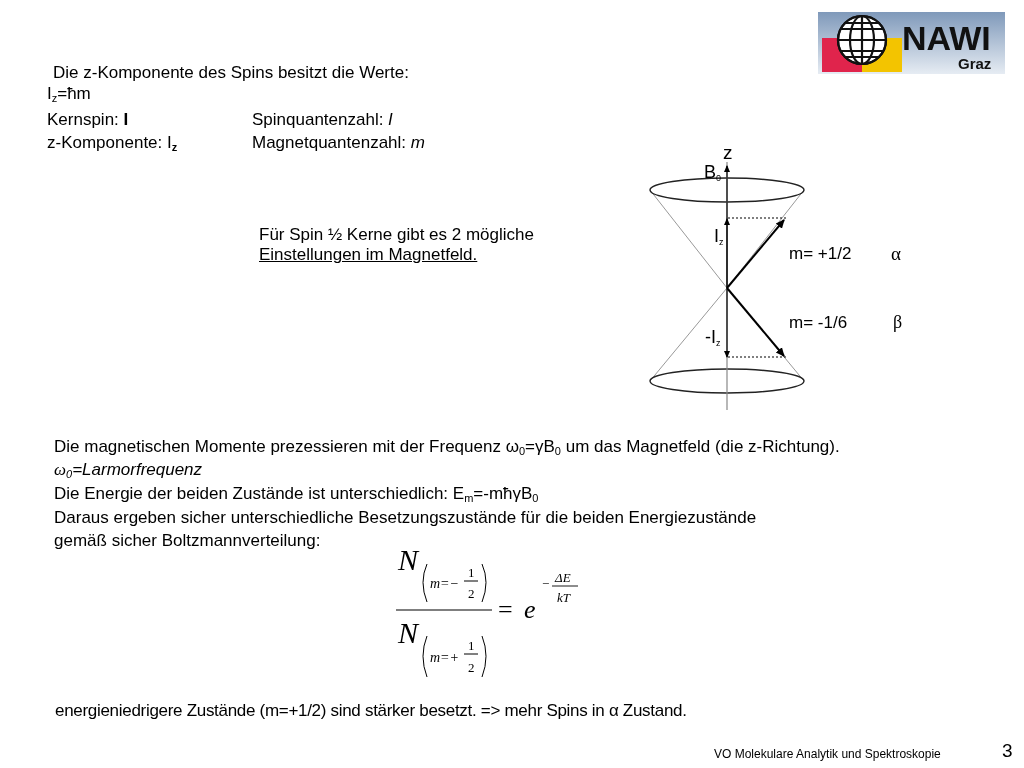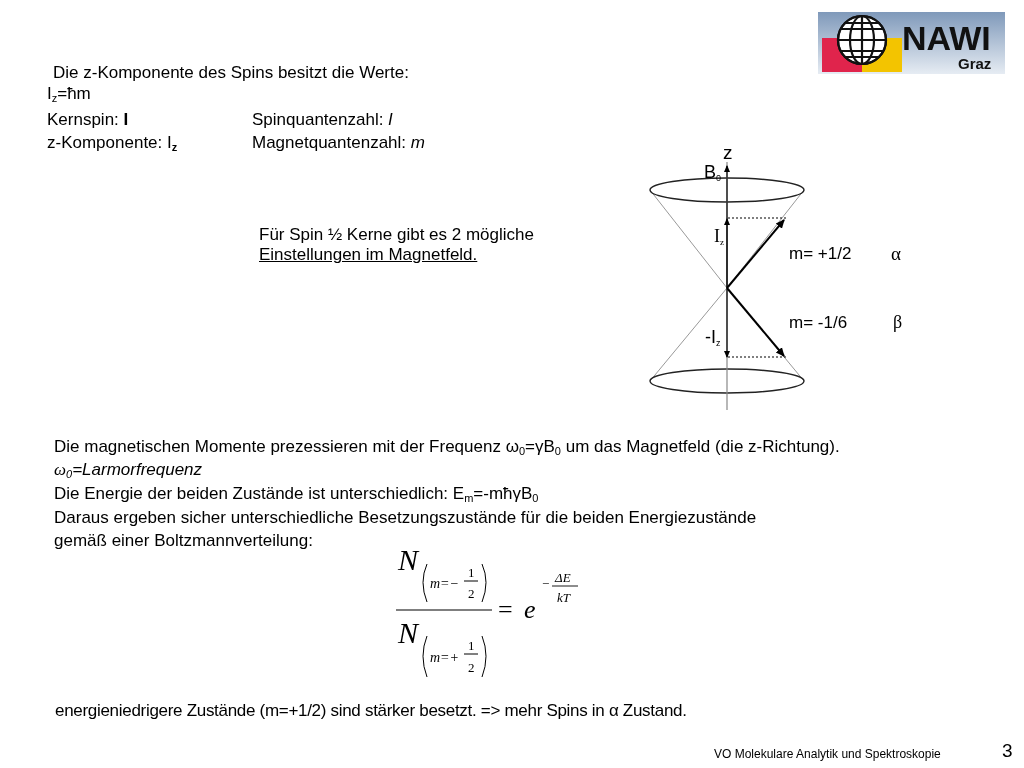--- a/index.html
+++ b/index.html
@@ -96,42 +96,42 @@
     <line x1="727" y1="288" x2="784" y2="356" stroke="#000" stroke-width="2" marker-end="url(#ah)"></line>
 
     <line x1="728" y1="218" x2="786" y2="218" stroke="#000" stroke-width="1.2" stroke-dasharray="2,2"></line>
     <line x1="728" y1="357" x2="786" y2="357" stroke="#000" stroke-width="1.2" stroke-dasharray="2,2"></line>
   </svg>
 </div>
 <div class="abs" style="left:723px; top:142px; font-size:19px;">z</div>
 <div class="abs" style="left:704px; top:162px; font-size:18px;">
   <span>B</span><sub style="font-size:9px">0</sub>
 </div>
-<div class="abs" style="left:714px; top:226px; font-size:18px;font-family:Liberation Serif, serif;">
+<div class="abs" style="left:714px; top:226px; font-size:18px;">
   <span>I</span><sub style="font-size:9px">z</sub>
 </div>
 <div class="abs" style="left:705px; top:327px; font-size:18px;">
   <span>-I</span><sub style="font-size:9px">z</sub>
 </div>
 <div class="abs t17" style="left:789px; top:244px;">m= +1/2</div>
 <div class="abs serif" style="left:891px; top:243px; font-size:19px;">α</div>
 <div class="abs t17" style="left:789px; top:313px;">m= -1/6</div>
 <div class="abs serif" style="left:893px; top:312px; font-size:18px;">β</div>
 
 <div class="abs t17" style="left:54px; top:437px;">
   <span>Die magnetischen Momente prezessieren mit der Frequenz ω</span><sub>0</sub><span>=γB</span><sub>0</sub><span> um das Magnetfeld (die z-Richtung).</span>
 </div>
 <div class="abs t17 it" style="left:54px; top:460px;">
   <span class="serif">ω</span><sub>0</sub><span>=Larmorfrequenz</span>
 </div>
 <div class="abs t17" style="left:54px; top:484px;">
   <span>Die Energie der beiden Zustände ist unterschiedlich: E</span><sub>m</sub><span>=-mħγB</span><sub>0</sub>
 </div>
 <div class="abs t17" style="left:54px; top:508px;">Daraus ergeben sicher unterschiedliche Besetzungszustände für die beiden Energiezustände</div>
-<div class="abs t17" style="left:54px; top:531px;">gemäß einer Boltzmannverteilung:</div>
+<div class="abs t17" style="left:54px; top:531px;">gemäß sicher Boltzmannverteilung:</div>
 
 <div class="formula serif">
   <svg width="200" height="145" viewBox="0 0 200 145" font-family="Liberation Serif, serif">
 
     <text x="6" y="30" font-size="30" font-style="italic">N</text>
     <path d="M35,24 Q27,42 35,62" fill="none" stroke="#000" stroke-width="1"></path>
     <text x="38" y="48" font-size="14" font-style="italic">m=−</text>
     <text x="76" y="37" font-size="13">1</text>
     <line x1="72" y1="41" x2="86" y2="41" stroke="#000" stroke-width="1"></line>
     <text x="76" y="58" font-size="13">2</text>

